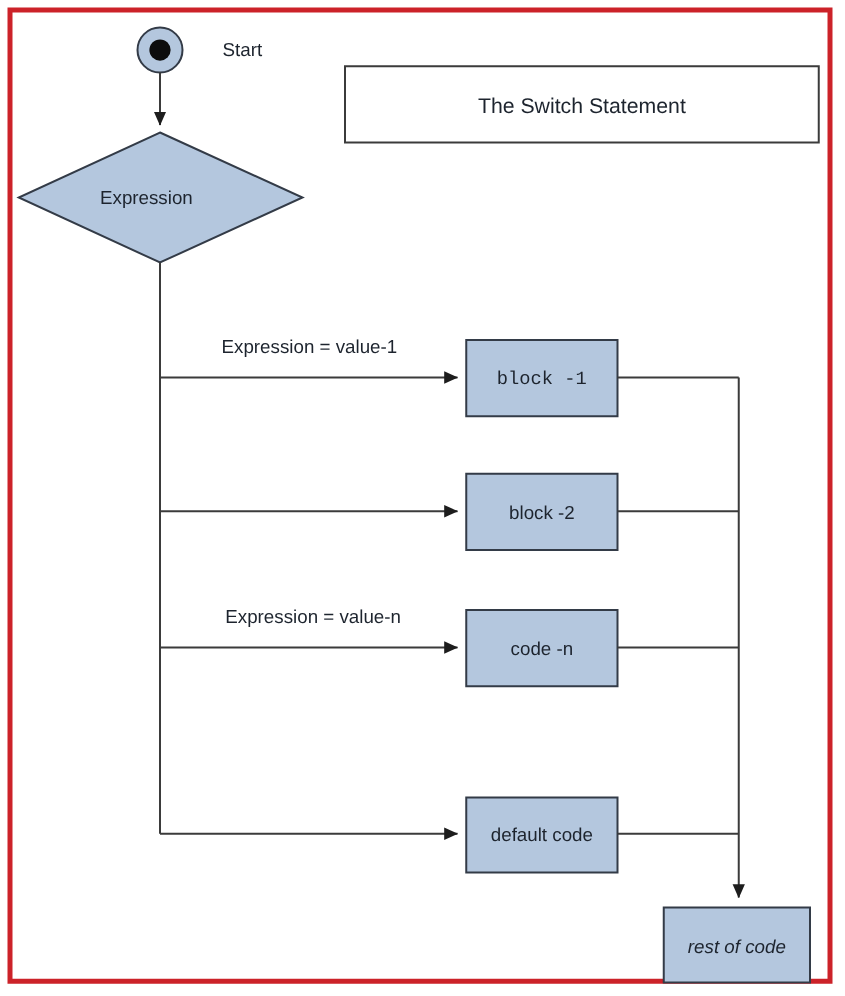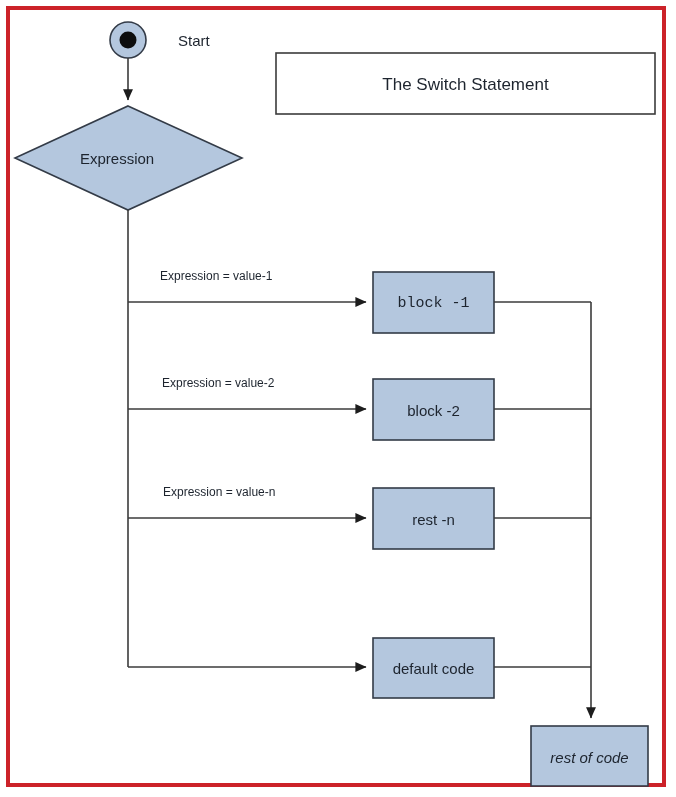--- a/index.html
+++ b/index.html
@@ -37,23 +37,24 @@
     position: absolute;
     font-family: "Liberation Sans", sans-serif;
     color: #1d242e;
     white-space: nowrap;
     text-align: center;
     line-height: 1;
   }
   .edge-label {
     position: absolute;
     font-family: "Liberation Sans", sans-serif;
-    font-size: 12px;
+    font-size: 15px;
     color: #1d242e;
     white-space: nowrap;
+    text-align: center;
     line-height: 1;
   }
   .block-label {
     font-size: 15px;
   }
   .title-label {
     font-size: 17px;
   }
   .start-label {
     font-size: 15px;
@@ -110,23 +111,22 @@
 
   <div class="node-label start-label" style="left:178px; top:33px;">Start</div>
 
   <div class="node-label diamond-label" style="left:80px; top:151px;">Expression</div>
 
   <div class="node-label title-label" style="left:276px; top:76px; width:379px;">The Switch Statement</div>
 
   <div class="edge-label" style="left:160px; top:270px; width:175px;">Expression = value-1</div>
   <div class="node-label block-label" style="left:373px; top:296px; width:121px;font-family:Liberation Mono, monospace;">block -1</div>
 
-  <div class="edge-label" style="left:162px; top:377px; width:175px;">Expression = value-2</div>
   <div class="node-label block-label" style="left:373px; top:403px; width:121px;">block -2</div>
 
   <div class="edge-label" style="left:163px; top:486px; width:175px;">Expression = value-n</div>
-  <div class="node-label block-label" style="left:373px; top:512px; width:121px;">rest -n</div>
+  <div class="node-label block-label" style="left:373px; top:512px; width:121px;">code -n</div>
 
   <div class="node-label block-label" style="left:373px; top:661px; width:121px;">default code</div>
 
   <div class="node-label block-label" style="left:531px; top:750px; width:117px;font-style:italic;">rest of code</div>
 
 </div>
 
 </body></html>

